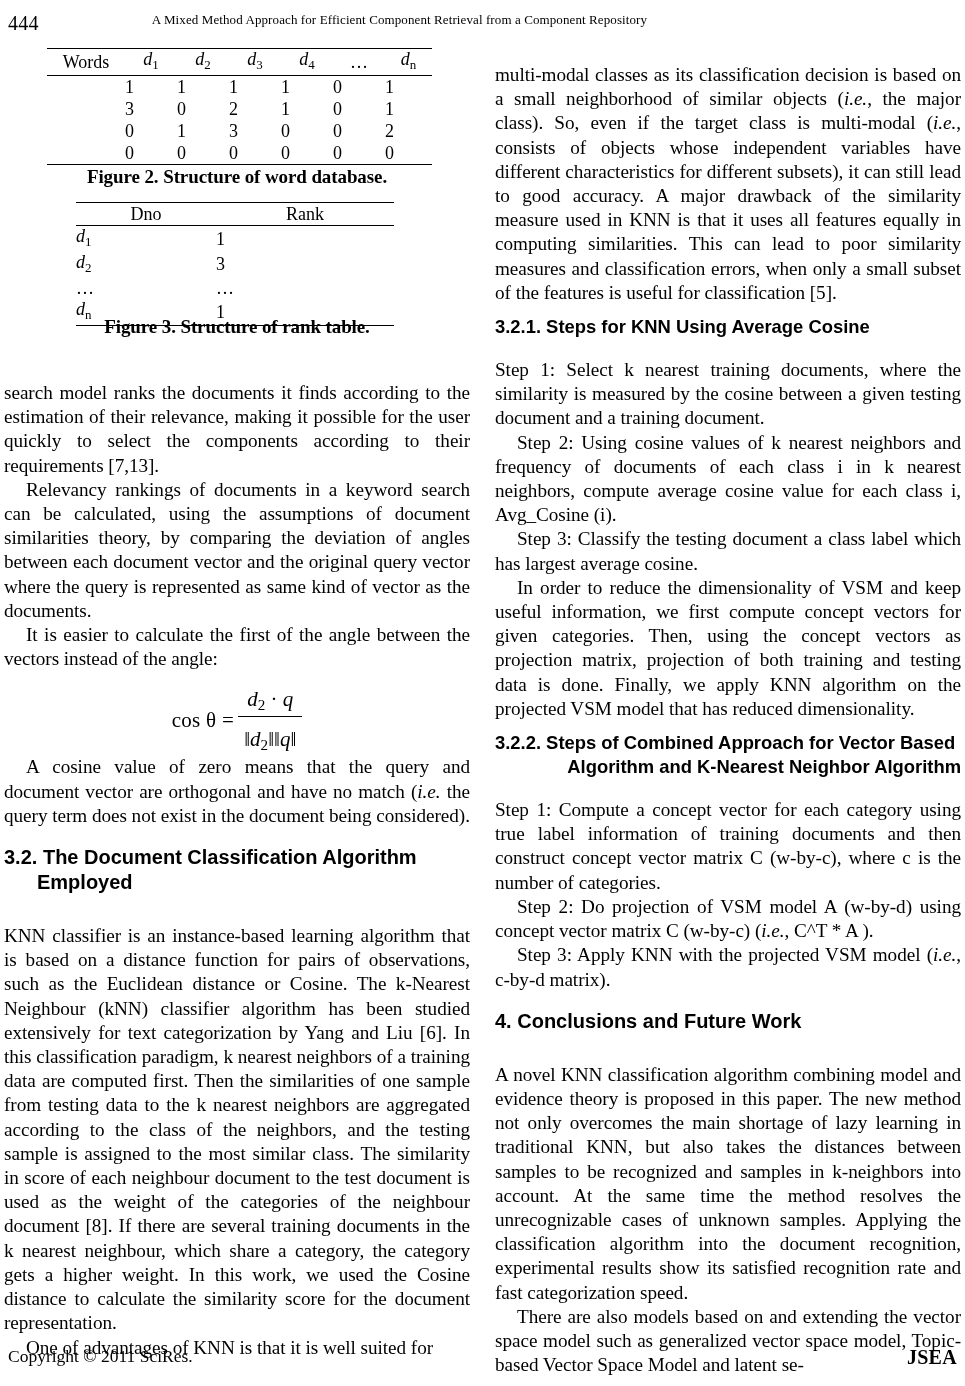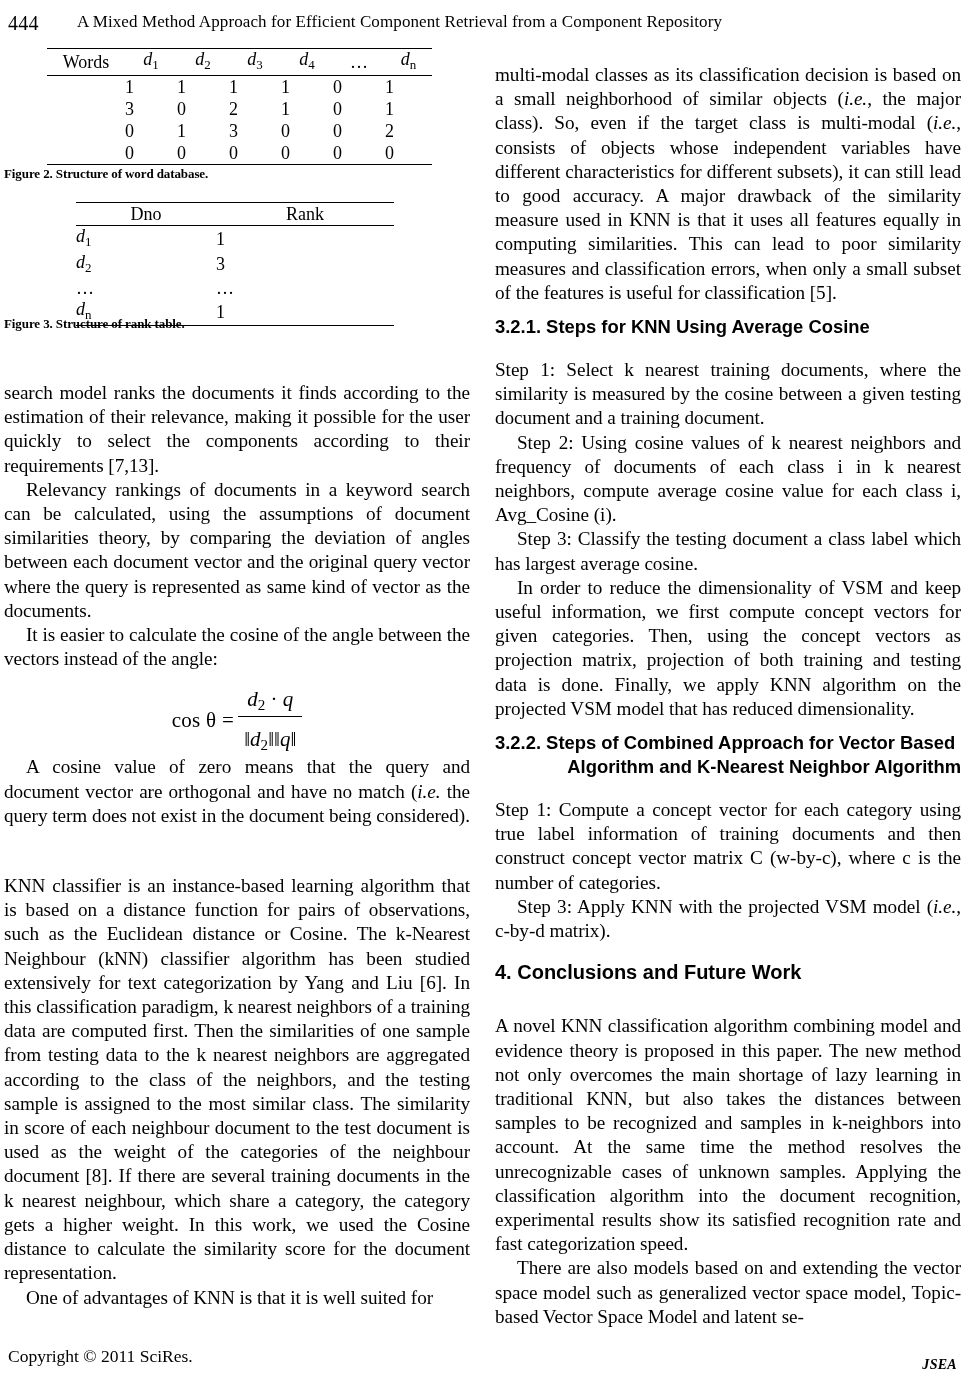--- a/index.html
+++ b/index.html
@@ -34,21 +34,21 @@
     position: absolute;
     left: 8px; top: 0;
     font-size: 20px;
     letter-spacing: 0.2px;
   }
   .head-title {
     position: absolute;
     left: 0; top: 0;
     width: 799px;
     text-align: center;
-    font-size: 17px;
+    font-size: 13px;
     letter-spacing: 0.1px;
   }
 
   
   .col {
     position: absolute;
     top: 44px;
     width: 466px;
   }
   .col-left  { left: 4px; }
@@ -96,22 +96,22 @@
     vertical-align: middle;
     height: 22px;
   }
   table.ftab .rule-top  { border-top: 1.4px solid #000; }
   table.ftab .rule-mid  { border-bottom: 1.1px solid #000; }
   table.ftab .rule-bot  { border-bottom: 1.4px solid #000; }
 
   .cap {
     font-family: "Liberation Serif", "DejaVu Serif", serif;
     font-weight: bold;
-    font-size: 13px;
-    text-align: left;
+    font-size: 19px;
+    text-align: center;
     letter-spacing: -0.1px;
   }
 
   .vsym { font-style: italic; }
   .sub { font-size: 0.72em; vertical-align: -0.28em; font-style: normal; }
 
   
   #fig2-wrap { position: absolute; left: 43px; top: 4px; width: 385px; }
   #fig2-cap  { position: absolute; left: 0px; top: 122px; width: 466px; }
   #fig3-wrap { position: absolute; left: 72px; top: 158px; width: 318px; }
@@ -168,25 +168,23 @@
     height: 22px;
   }
   .foot-left {
     position: absolute;
     left: 8px; top: 0;
     font-size: 17.5px;
   }
   .foot-right {
     position: absolute;
     right: 8px; top: 0;
-    font-size: 14px;
+    font-size: 20px;
     font-weight: bold;
-    font-style: italic;
     letter-spacing: 0.3px;
-    margin-top: 11px;
   }
 </style>
 </head>
 <body>
 
 <div class="page">
 
   <div class="running-head">
     <div class="folio">444</div>
     <div class="head-title">A Mixed Method Approach for Efficient Component Retrieval from a Component Repository</div>
@@ -275,31 +273,32 @@
           </tr>
         </tbody>
           </table>
       </div>
 
       <div id="fig3-cap" class="cap">Figure 3. Structure of rank table.</div>
     </div>
 
     <p class="body noindent">search model ranks the documents it finds according to the estimation of their relevance, making it possible for the user quickly to select the components according to their requirements [7,13].</p>
     <p class="body indent">Relevancy rankings of documents in a keyword search can be calculated, using the assumptions of document similarities theory, by comparing the deviation of angles between each document vector and the original query vector where the query is represented as same kind of vector as the documents.</p>
-    <p class="body indent">It is easier to calculate the cosine of the angle between the vectors instead of the angle:</p>
+    <p class="body indent">It is easier to calculate the first of the angle between the vectors instead of the angle:</p>
 
     <div class="eq">
       <span class="eq-inner">
         <span class="eq-lhs">cos θ =</span><span class="frac"><span class="num"><span class="vsym">d</span><span class="sub">2</span><span style="font-style:normal;"> · </span><span class="vsym">q</span></span><span class="den"><span style="font-style:normal;">‖</span><span class="vsym">d</span><span class="sub">2</span><span style="font-style:normal;">‖‖</span><span class="vsym">q</span><span style="font-style:normal;">‖</span></span></span>
       </span>
     </div>
 
     <p class="body indent"><span>A cosine value of zero means that the query and document vector are orthogonal and have no match (</span><em>i.e.</em><span> the query term does not exist in the document being considered).</span></p>
 
     <div class="gap-md"></div>
+    <h2 class="sec"><span>3.2. The Document Classification Algorithm</span><span class="cont">Employed</span></h2>
     <div class="gap-sm"></div>
 
     <p class="body noindent">KNN classifier is an instance-based learning algorithm that is based on a distance function for pairs of observations, such as the Euclidean distance or Cosine. The k-Nearest Neighbour (kNN) classifier algorithm has been studied extensively for text categorization by Yang and Liu [6]. In this classification paradigm, k nearest neighbors of a training data are computed first. Then the similarities of one sample from testing data to the k nearest neighbors are aggregated according to the class of the neighbors, and the testing sample is assigned to the most similar class. The similarity in score of each neighbour document to the test document is used as the weight of the categories of the neighbour document [8]. If there are several training documents in the k nearest neighbour, which share a category, the category gets a higher weight. In this work, we used the Cosine distance to calculate the similarity score for the document representation.</p>
     <p class="body indent">One of advantages of KNN is that it is well suited for</p>
   </div>
 
   <div class="col col-right">
 
     <p class="body noindent"><span>multi-modal classes as its classification decision is based on a small neighborhood of similar objects (</span><em>i.e.</em><span>, the major class). So, even if the target class is multi-modal (</span><em>i.e.</em><span>, consists of objects whose independent variables have different characteristics for different subsets), it can still lead to good accuracy. A major drawback of the similarity measure used in KNN is that it uses all features equally in computing similarities. This can lead to poor similarity measures and classification errors, when only a small subset of the features is useful for classification [5].</span></p>
 
@@ -308,20 +307,21 @@
 
     <p class="body noindent">Step 1: Select k nearest training documents, where the similarity is measured by the cosine between a given testing document and a training document.</p>
     <p class="body indent">Step 2: Using cosine values of k nearest neighbors and frequency of documents of each class i in k nearest neighbors, compute average cosine value for each class i, Avg_Cosine (i).</p>
     <p class="body indent">Step 3: Classify the testing document a class label which has largest average cosine.</p>
     <p class="body indent">In order to reduce the dimensionality of VSM and keep useful information, we first compute concept vectors for given categories. Then, using the concept vectors as projection matrix, projection of both training and testing data is done. Finally, we apply KNN algorithm on the projected VSM model that has reduced dimensionality.</p>
 
     <div class="gap-sm"></div>
     <h3 class="subsec"><span>3.2.2. Steps of Combined Approach for Vector Based</span><span class="cont2">Algorithm and K-Nearest Neighbor Algorithm</span></h3>
 
     <p class="body noindent">Step 1: Compute a concept vector for each category using true label information of training documents and then construct concept vector matrix C (w-by-c), where c is the number of categories.</p>
+    <p class="body indent"><span>Step 2: Do projection of VSM model A (w-by-d) using concept vector matrix C (w-by-c) (</span><em>i.e.</em><span>, C^T * A ).</span></p>
     <p class="body indent"><span>Step 3: Apply KNN with the projected VSM model (</span><em>i.e.</em><span>, c-by-d matrix).</span></p>
 
     <div class="gap-md"></div>
     <h2 class="sec">4. Conclusions and Future Work</h2>
     <div class="gap-sm"></div>
 
     <p class="body noindent">A novel KNN classification algorithm combining model and evidence theory is proposed in this paper. The new method not only overcomes the main shortage of lazy learning in traditional KNN, but also takes the distances between samples to be recognized and samples in k-neighbors into account. At the same time the method resolves the unrecognizable cases of unknown samples. Applying the classification algorithm into the document recognition, experimental results show its satisfied recognition rate and fast categorization speed.</p>
     <p class="body indent">There are also models based on and extending the vector space model such as generalized vector space model, Topic-based Vector Space Model and latent se-</p>
   </div>
 

